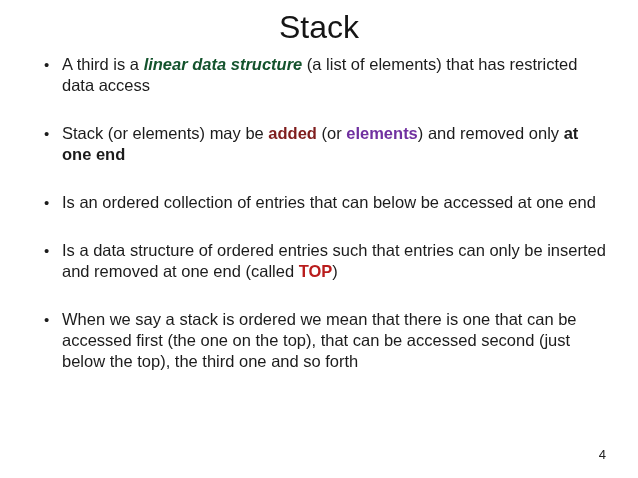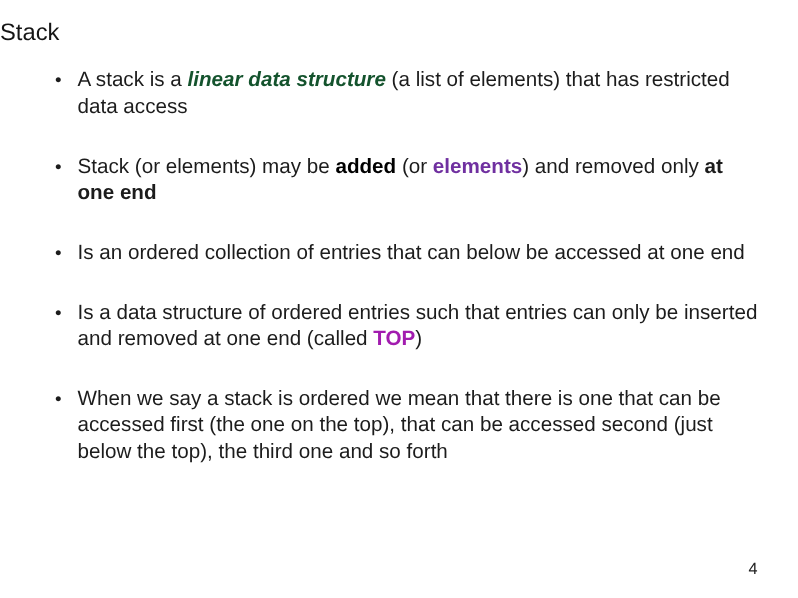--- a/index.html
+++ b/index.html
@@ -11,22 +11,22 @@
     position: relative;
     width: 638px;
     height: 478px;
     background: #ffffff;
     overflow: hidden;
     font-family: "Liberation Sans", sans-serif;
     color: #1c1c1c;
   }
   .slide-title {
     margin: 10px 0 0 0;
-    text-align: left;
-    font-size: 19px;
+    text-align: center;
+    font-size: 32px;
     line-height: 34px;
     font-weight: 500;
     color: #151515;
     letter-spacing: 0px;
   }
   .bullet-list {
     margin-top: 10px;
     padding-left: 44px;
     padding-right: 30px;
   }
@@ -69,33 +69,33 @@
 </style>
 </head>
 <body>
 
 <div class="slide">
   <div class="slide-title">Stack</div>
 
   <div class="bullet-list">
       <div class="bullet">
         <span class="marker">•</span>
-        <span class="btext"><span class="seg-normal">A stack is a </span><span class="seg-purple-bold" style="color: #14532d; font-style: italic;">linear data structure</span><span class="seg-normal"> (a list of elements) that has restricted data access</span></span>
+        <span class="btext"><span class="seg-normal">A third is a </span><span class="seg-purple-bold" style="color: #14532d; font-style: italic;">linear data structure</span><span class="seg-normal"> (a list of elements) that has restricted data access</span></span>
       </div>
       <div class="bullet">
         <span class="marker">•</span>
-        <span class="btext"><span class="seg-normal">Stack (or elements) may be </span><span class="seg-purple-bold" style="color: #000000; margin-top: 40px;">added</span><span class="seg-normal"> (or </span><span class="seg-purple-bold" style="color: rgb(112, 48, 160);">elements</span><span class="seg-normal">) and removed only </span><span class="seg-bold">at one end</span></span>
+        <span class="btext"><span class="seg-normal">Stack (or elements) may be </span><span class="seg-purple-bold" style="color: #7f1d1d; margin-top: 40px;">added</span><span class="seg-normal"> (or </span><span class="seg-purple-bold" style="color: rgb(112, 48, 160);">elements</span><span class="seg-normal">) and removed only </span><span class="seg-bold">at one end</span></span>
       </div>
       <div class="bullet">
         <span class="marker">•</span>
         <span class="btext"><span class="seg-normal">Is an ordered collection of entries that can below be accessed at one end</span></span>
       </div>
       <div class="bullet">
         <span class="marker">•</span>
-        <span class="btext"><span class="seg-normal">Is a data structure of ordered entries such that entries can only be inserted and removed at one end (called </span><span class="seg-purple-bold" style="color: #a21caf;">TOP</span><span class="seg-normal">)</span></span>
+        <span class="btext"><span class="seg-normal">Is a data structure of ordered entries such that entries can only be inserted and removed at one end (called </span><span class="seg-purple-bold" style="color: #b91c1c;">TOP</span><span class="seg-normal">)</span></span>
       </div>
       <div class="bullet">
         <span class="marker">•</span>
         <span class="btext"><span class="seg-normal">When we say a stack is ordered we mean that there is one that can be accessed first (the one on the top), that can be accessed second (just below the top), the third one and so forth</span></span>
       </div>
     </div>
 
   <div class="page-number">4</div>
 </div>
 

